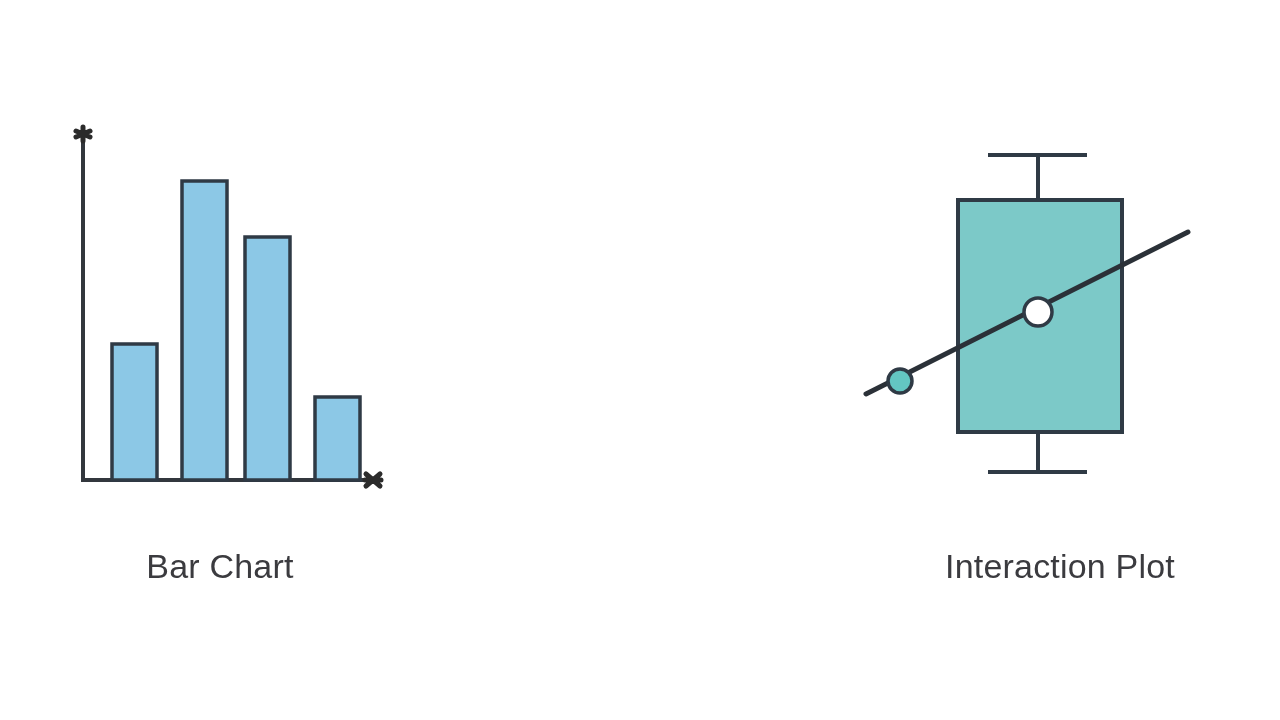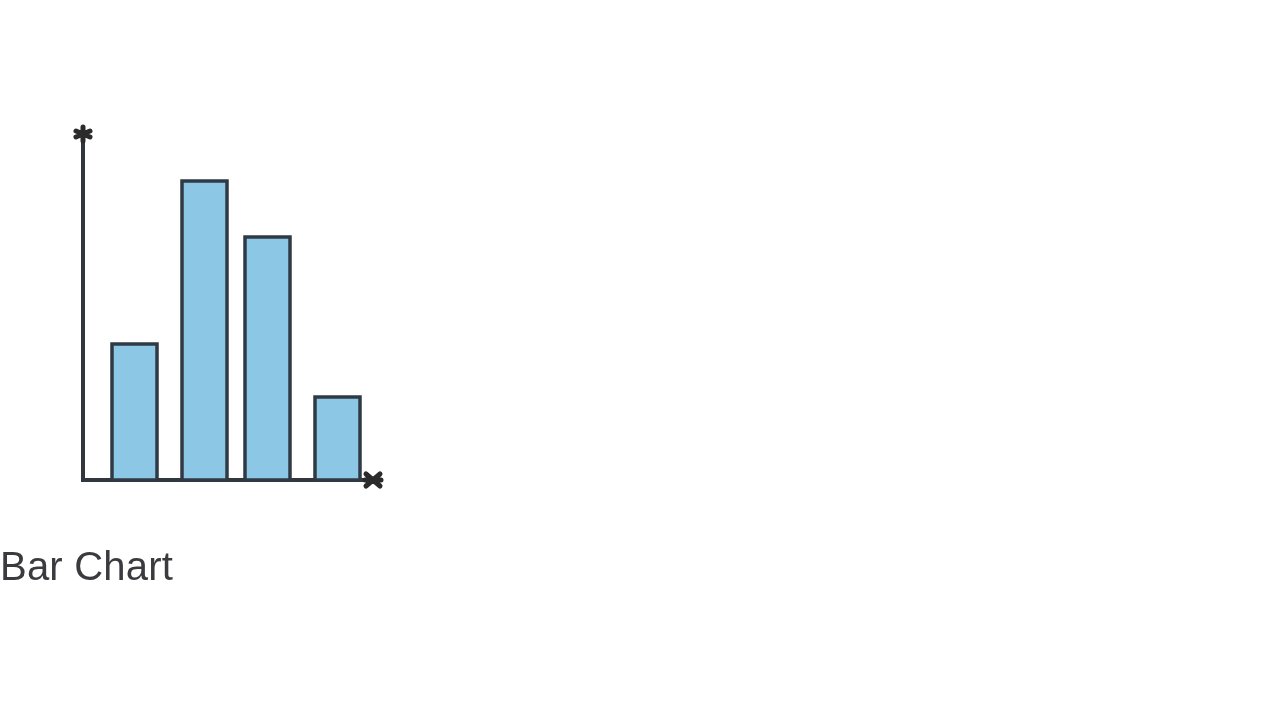--- a/index.html
+++ b/index.html
@@ -39,22 +39,22 @@
     width: 100%;
     height: 520px;
   }
   .figure svg { display: block; }
 
   .caption {
     position: absolute;
     top: 543px;
     left: 0;
     width: 100%;
-    text-align: left;
-    font-size: 40px;
+    text-align: center;
+    font-size: 34px;
     font-weight: 400;
     letter-spacing: 0.2px;
     color: #3b3b3f;
     font-family: "Liberation Sans", sans-serif;
     line-height: 46px;
     white-space: nowrap;
   }
 </style>
 </head>
 <body>
@@ -82,14 +82,36 @@
           <rect x="182" y="181" width="45" height="299" fill="#8CC8E6" stroke="#2f3a45" stroke-width="3.5"></rect>
           <rect x="245" y="237" width="45" height="243" fill="#8CC8E6" stroke="#2f3a45" stroke-width="3.5"></rect>
           <rect x="315" y="397" width="45" height="83" fill="#8CC8E6" stroke="#2f3a45" stroke-width="3.5"></rect>
         </g>
       </svg>
     </div>
     <div class="caption">Bar Chart</div>
   </div>
 
 
+  <div class="panel" id="panel-inter">
+    <div class="figure">
+      <svg width="440" height="520" viewBox="0 0 440 520" xmlns="http://www.w3.org/2000/svg">
+
+        <g stroke="#2f3a45" stroke-width="4" stroke-linecap="butt">
+          <line x1="148" y1="155" x2="247" y2="155"></line>
+          <line x1="198" y1="155" x2="198" y2="202"></line>
+          <line x1="198" y1="432" x2="198" y2="472"></line>
+          <line x1="148" y1="472" x2="247" y2="472"></line>
+        </g>
+
+        <rect x="118" y="200" width="164" height="232" fill="#7CC9C8" stroke="#2f3a45" stroke-width="4"></rect>
+
+        <line x1="26" y1="394" x2="348" y2="232" stroke="#2b3138" stroke-width="5" stroke-linecap="round"></line>
+
+        <circle cx="60" cy="381" r="12" fill="#63C6C2" stroke="#2f3a45" stroke-width="3.5"></circle>
+
+        <circle cx="198" cy="312" r="14" fill="#ffffff" stroke="#2f3a45" stroke-width="3.5"></circle>
+      </svg>
+    </div>
+    <div class="caption">Interaction Plot</div>
+  </div>
 
 </div>
 
 </body></html>

